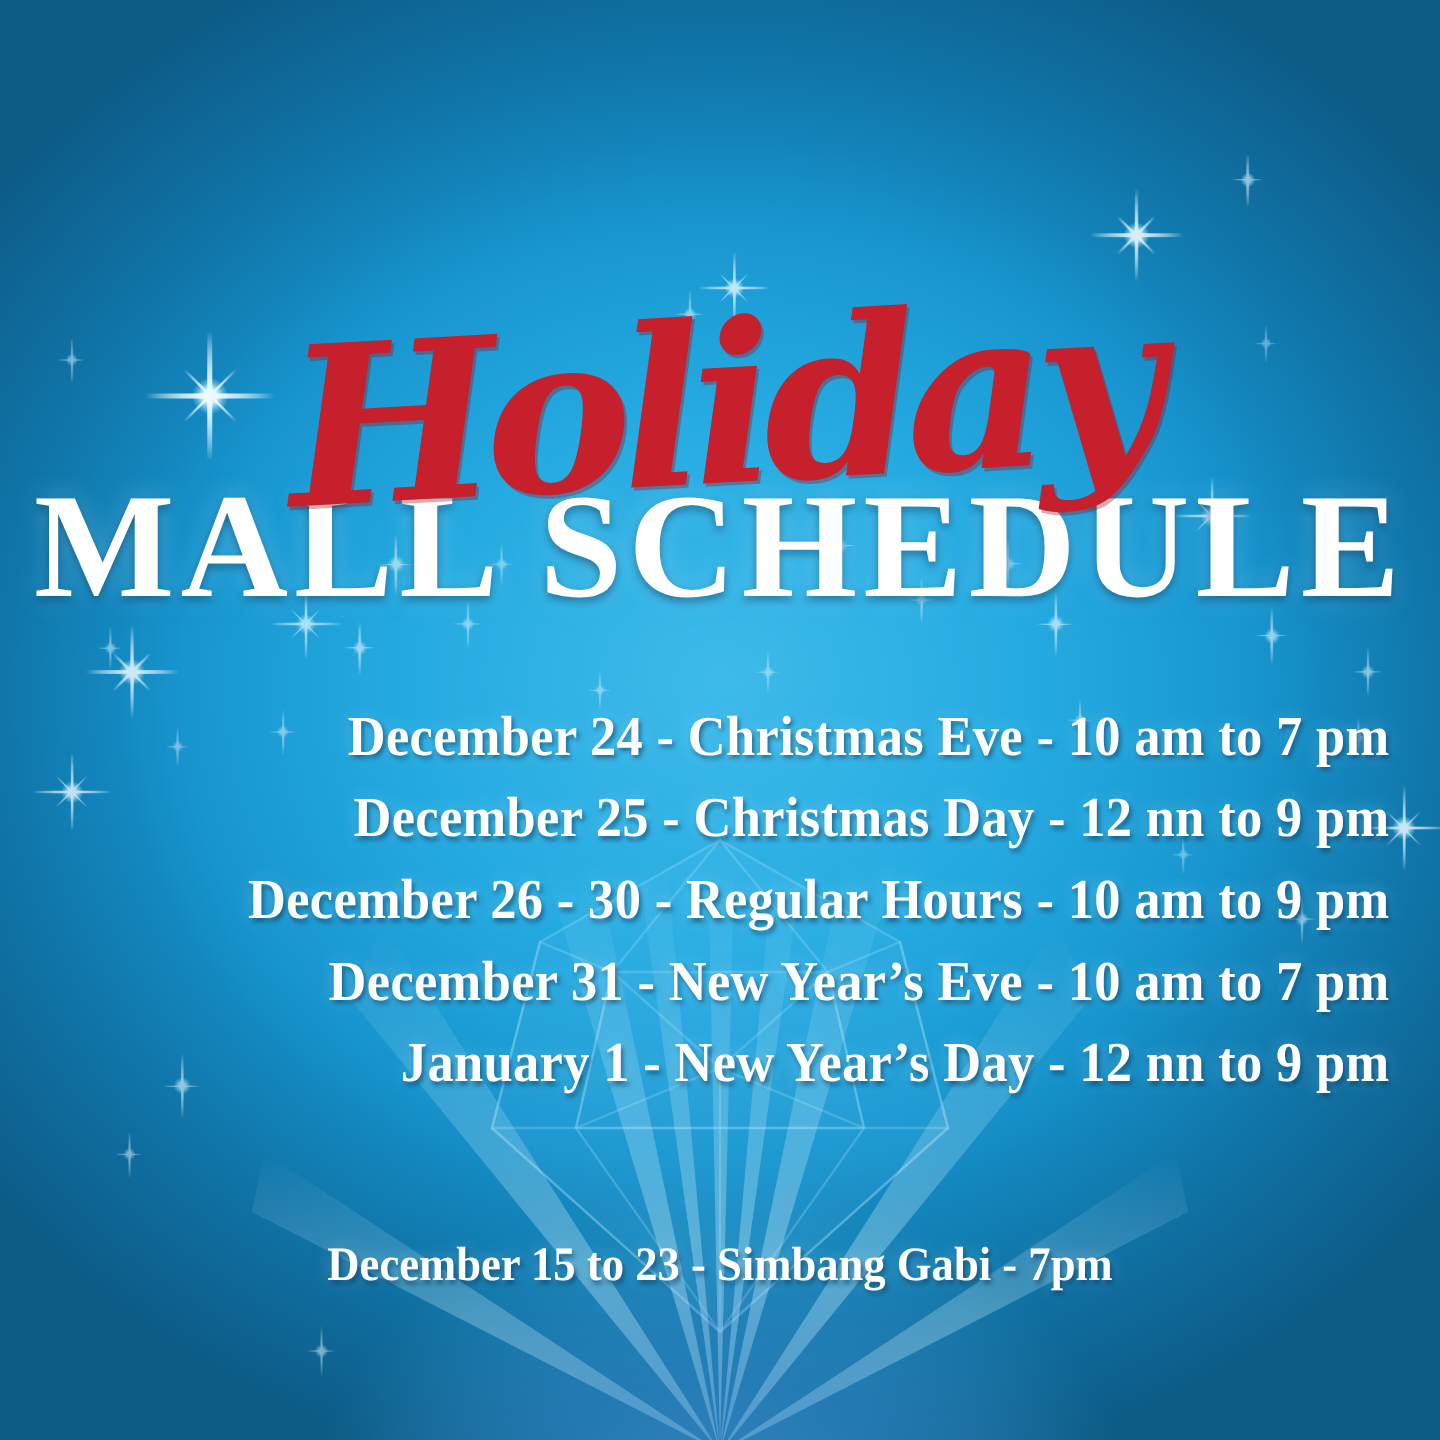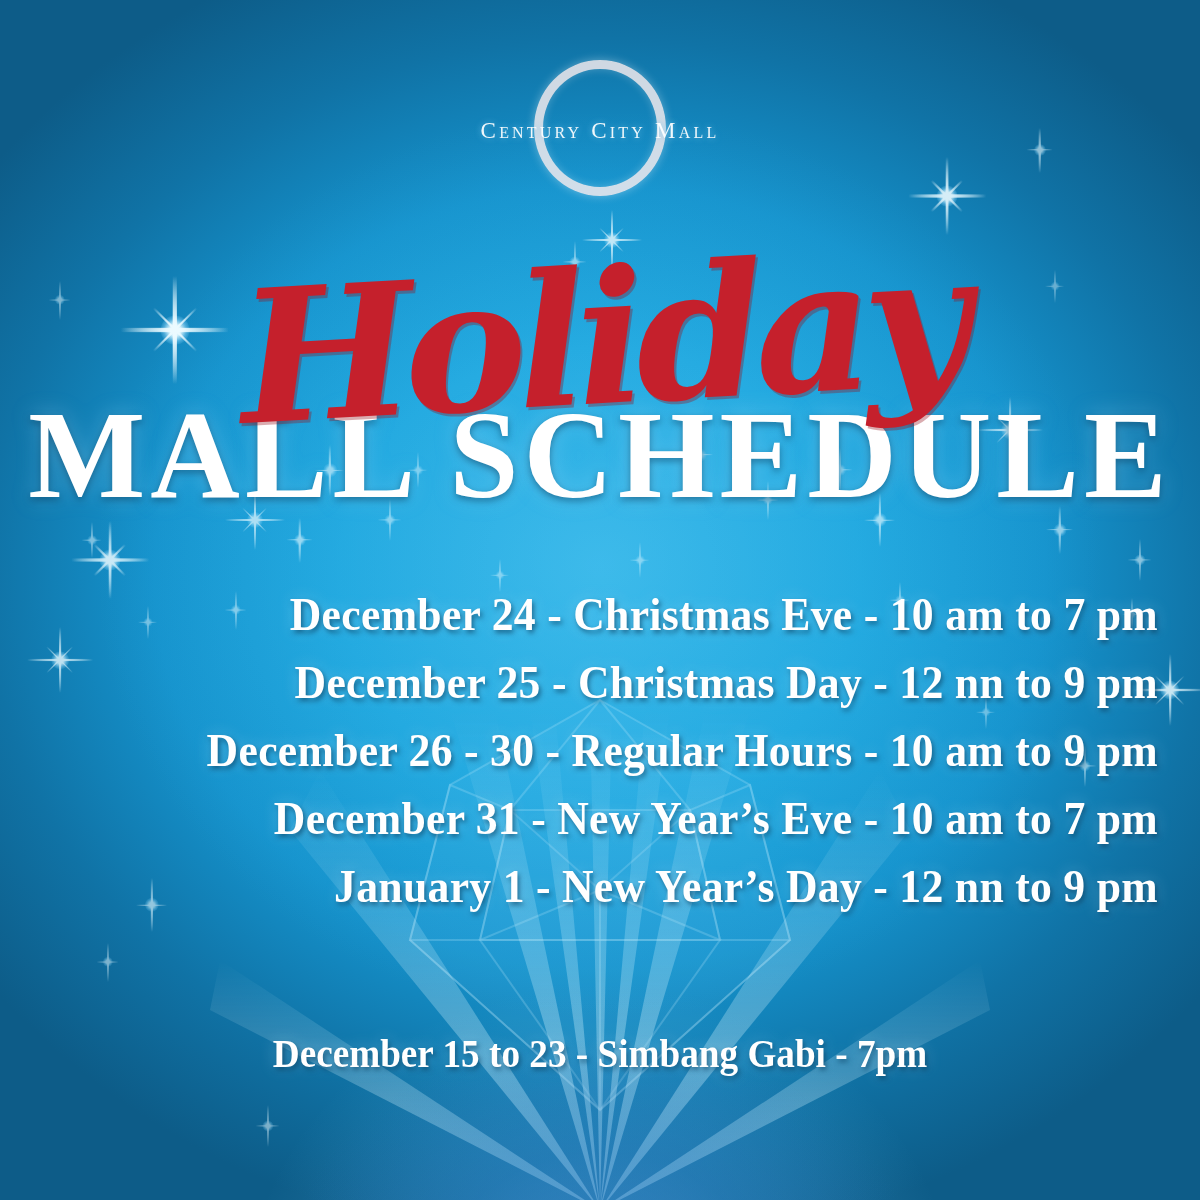--- a/index.html
+++ b/index.html
@@ -459,24 +459,20 @@
           <div class="ray" style="width: 1.4px; height: 36px; margin-left: -0.7px; margin-top: -18px; transform: rotate(0deg);"></div>
           <div class="ray" style="width: 1.1px; height: 20.4px; margin-left: -0.55px; margin-top: -10.2px; transform: rotate(90deg);"></div>
           <div class="ray" style="width: 1.4px; height: 36px; margin-left: -0.7px; margin-top: -18px; transform: rotate(180deg);"></div>
           <div class="ray" style="width: 1.1px; height: 20.4px; margin-left: -0.55px; margin-top: -10.2px; transform: rotate(270deg);"></div>
         </div>
       </div>
   </div>
 
   <div class="content">
 
-    <div class="logo-wrap">
-      <div class="logo-ring"></div>
-      <div class="logo-text">Century City Mall</div>
-    </div>
 
     <div class="title-block">
       <div class="holiday">Holiday</div>
       <div class="mall-schedule">MALL SCHEDULE</div>
     </div>
 
     <div class="schedule" id="schedule-list">
         <div class="sched-line">December 24 - Christmas Eve - 10 am to 7 pm</div>
         <div class="sched-line">December 25 - Christmas Day - 12 nn to 9 pm</div>
         <div class="sched-line">December 26 - 30 - Regular Hours - 10 am to 9 pm</div>

